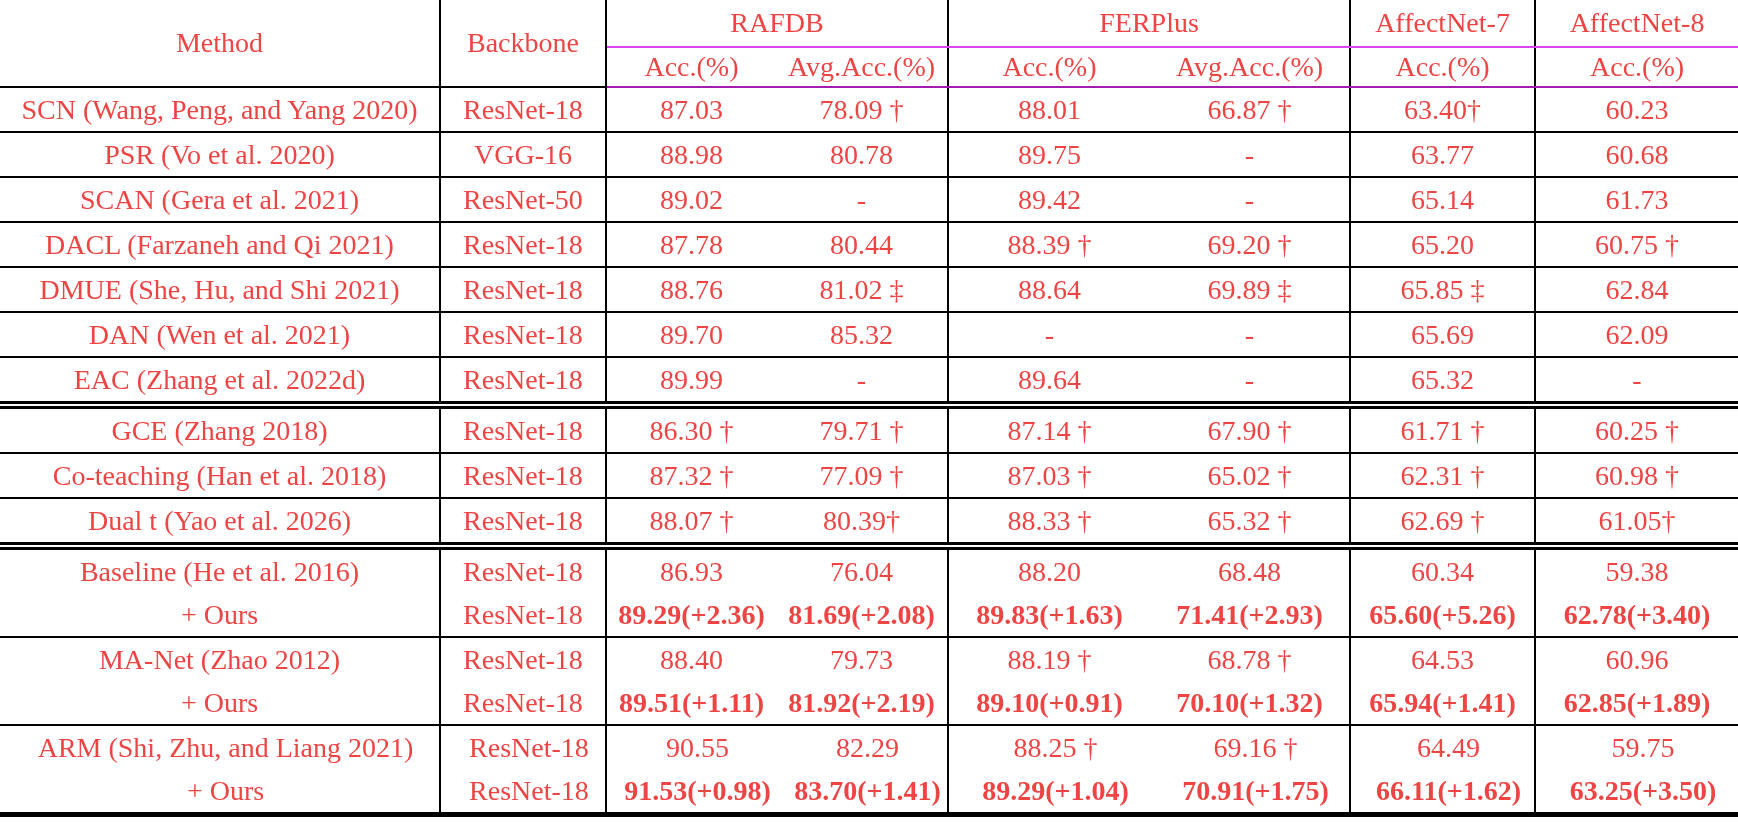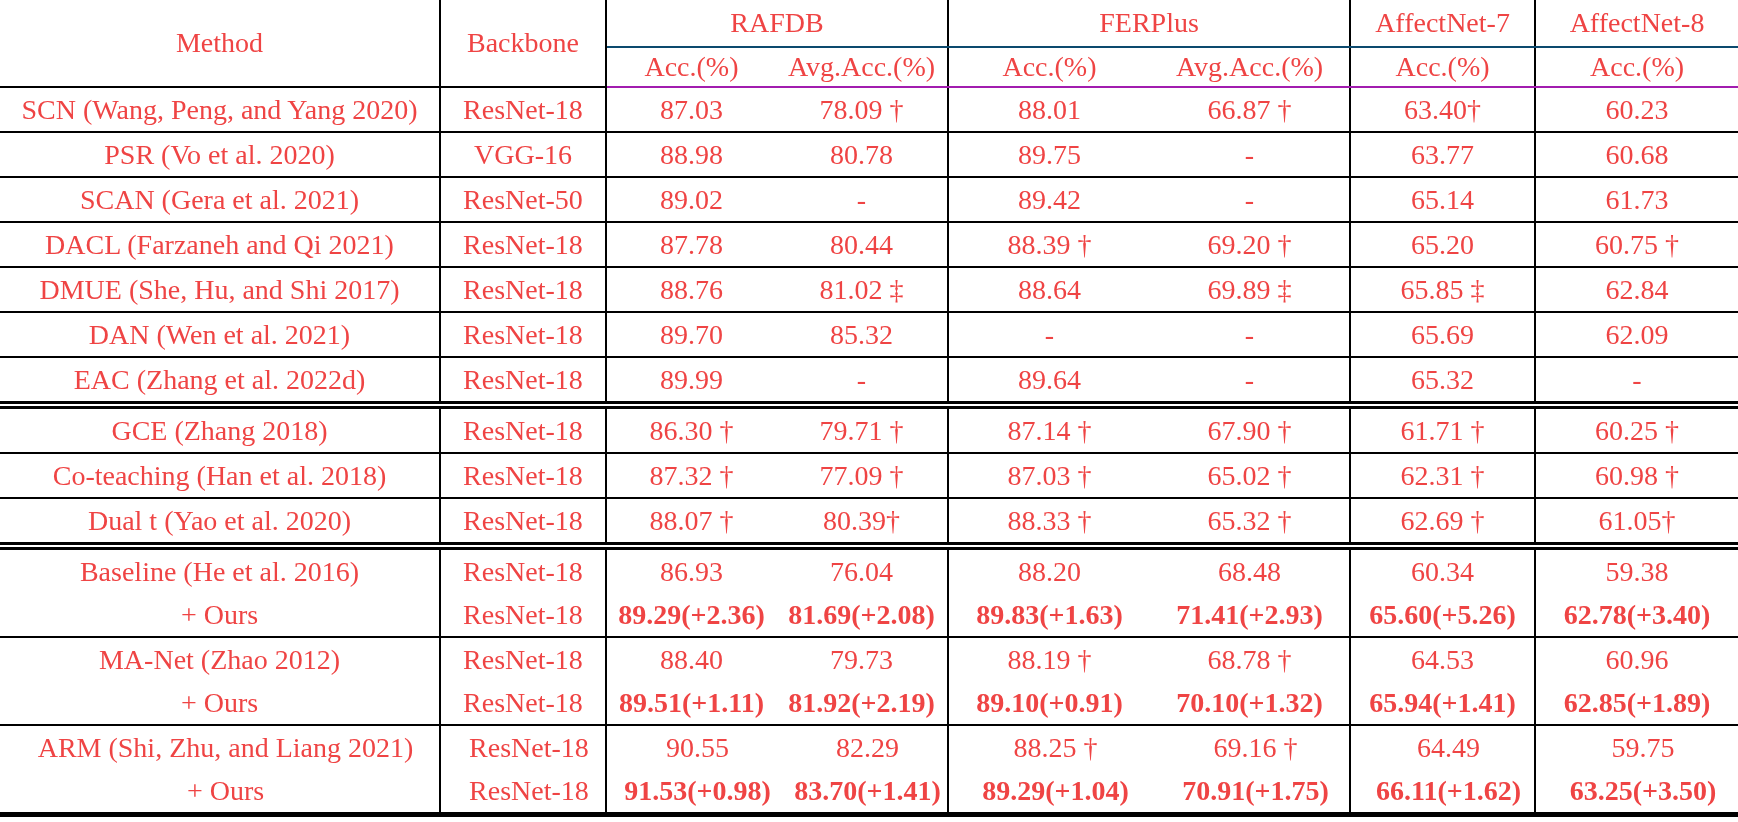--- a/index.html
+++ b/index.html
@@ -35,21 +35,21 @@
     vertical-align: top;
     padding-top: 8px;
     height: 46px;
     line-height: 40px;
     border-bottom: 2px solid #000;
   }
   tr.header-groups td.grp {
     height: 46px;
     line-height: 46px;
   }
-  td.cmid { border-bottom: 2px solid #0c4a6e; }
+  td.cmid { border-bottom: 2px solid #d946ef; }
   tr.header-metrics td {
     height: 38px;
     line-height: 38px;
     border-bottom: 2px solid #a21caf;
   }
   
   tr.hline > td { border-bottom: 2px solid #000; }
   tr.dline > td { border-bottom: 8px double #000; }
   tr.thick > td { border-bottom: 5px solid #000; padding-left: 12px; }
   .line {
@@ -190,21 +190,21 @@
           </td>
           <td class="vr">
             <div class="line">65.20</div>
           </td>
           <td>
             <div class="line">60.75 †</div>
           </td>
         </tr>
         <tr class="hline">
           <td class="vr">
-            <div class="line">DMUE (She, Hu, and Shi 2017)</div>
+            <div class="line">DMUE (She, Hu, and Shi 2021)</div>
           </td>
           <td class="vr">
             <div class="line">ResNet-18</div>
           </td>
           <td>
             <div class="line">88.76</div>
           </td>
           <td class="vr">
             <div class="line">81.02 ‡</div>
           </td>
@@ -320,21 +320,21 @@
           </td>
           <td class="vr">
             <div class="line">62.31 †</div>
           </td>
           <td>
             <div class="line">60.98 †</div>
           </td>
         </tr>
         <tr class="dline">
           <td class="vr">
-            <div class="line">Dual t (Yao et al. 2020)</div>
+            <div class="line">Dual t (Yao et al. 2026)</div>
           </td>
           <td class="vr">
             <div class="line">ResNet-18</div>
           </td>
           <td>
             <div class="line">88.07 †</div>
           </td>
           <td class="vr">
             <div class="line">80.39†</div>
           </td>

